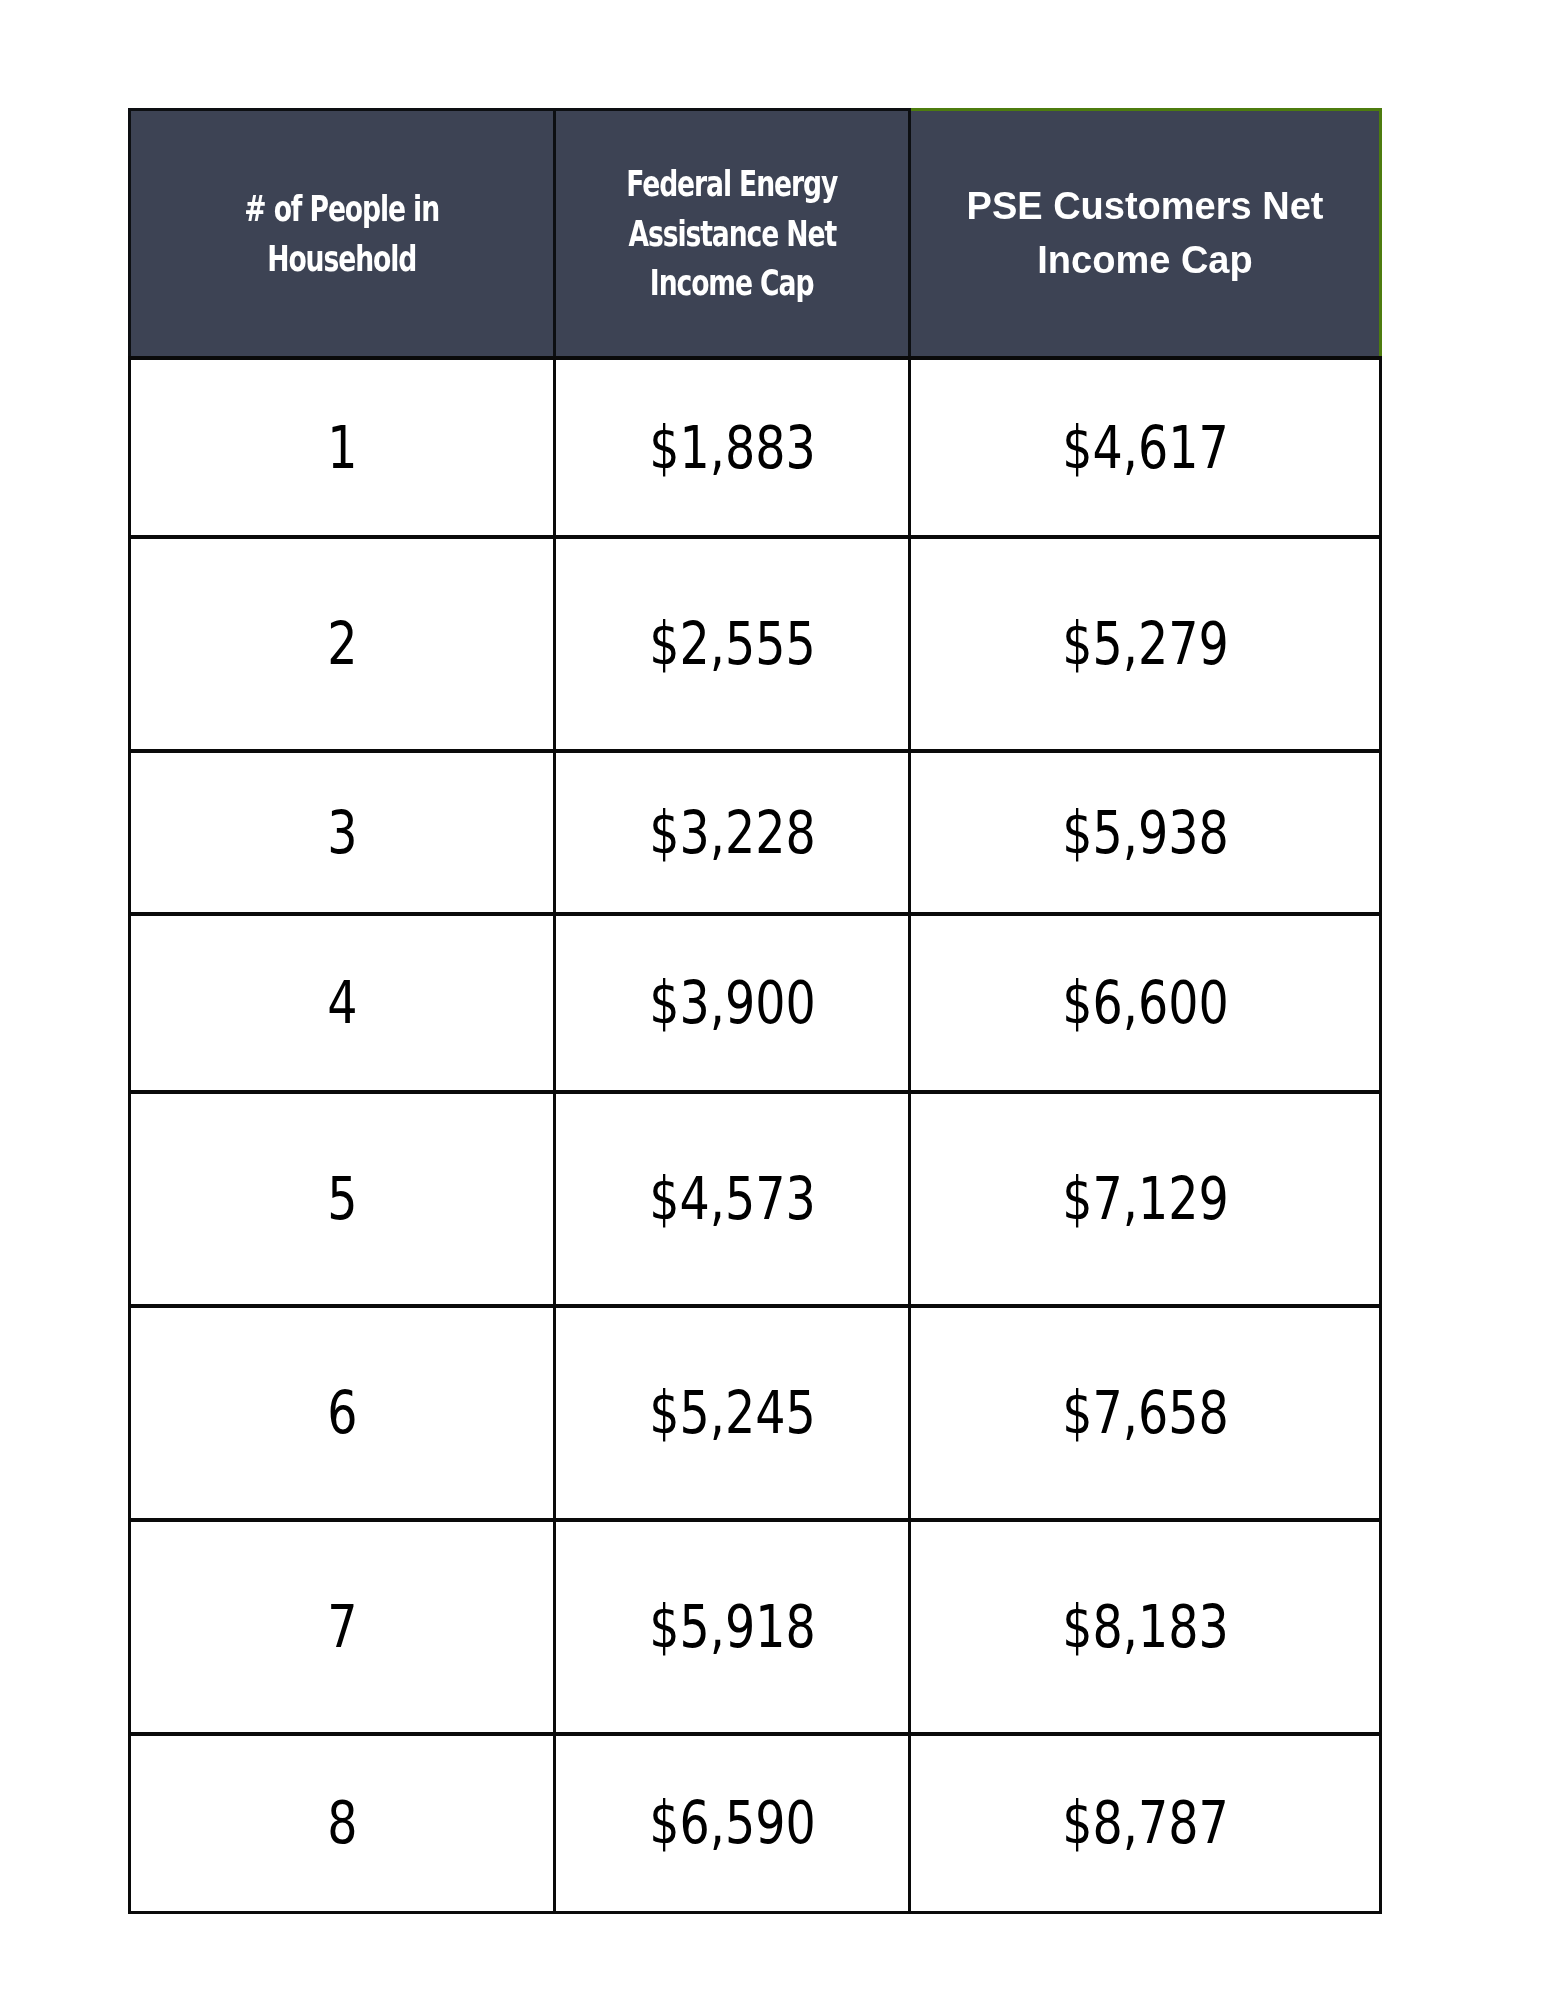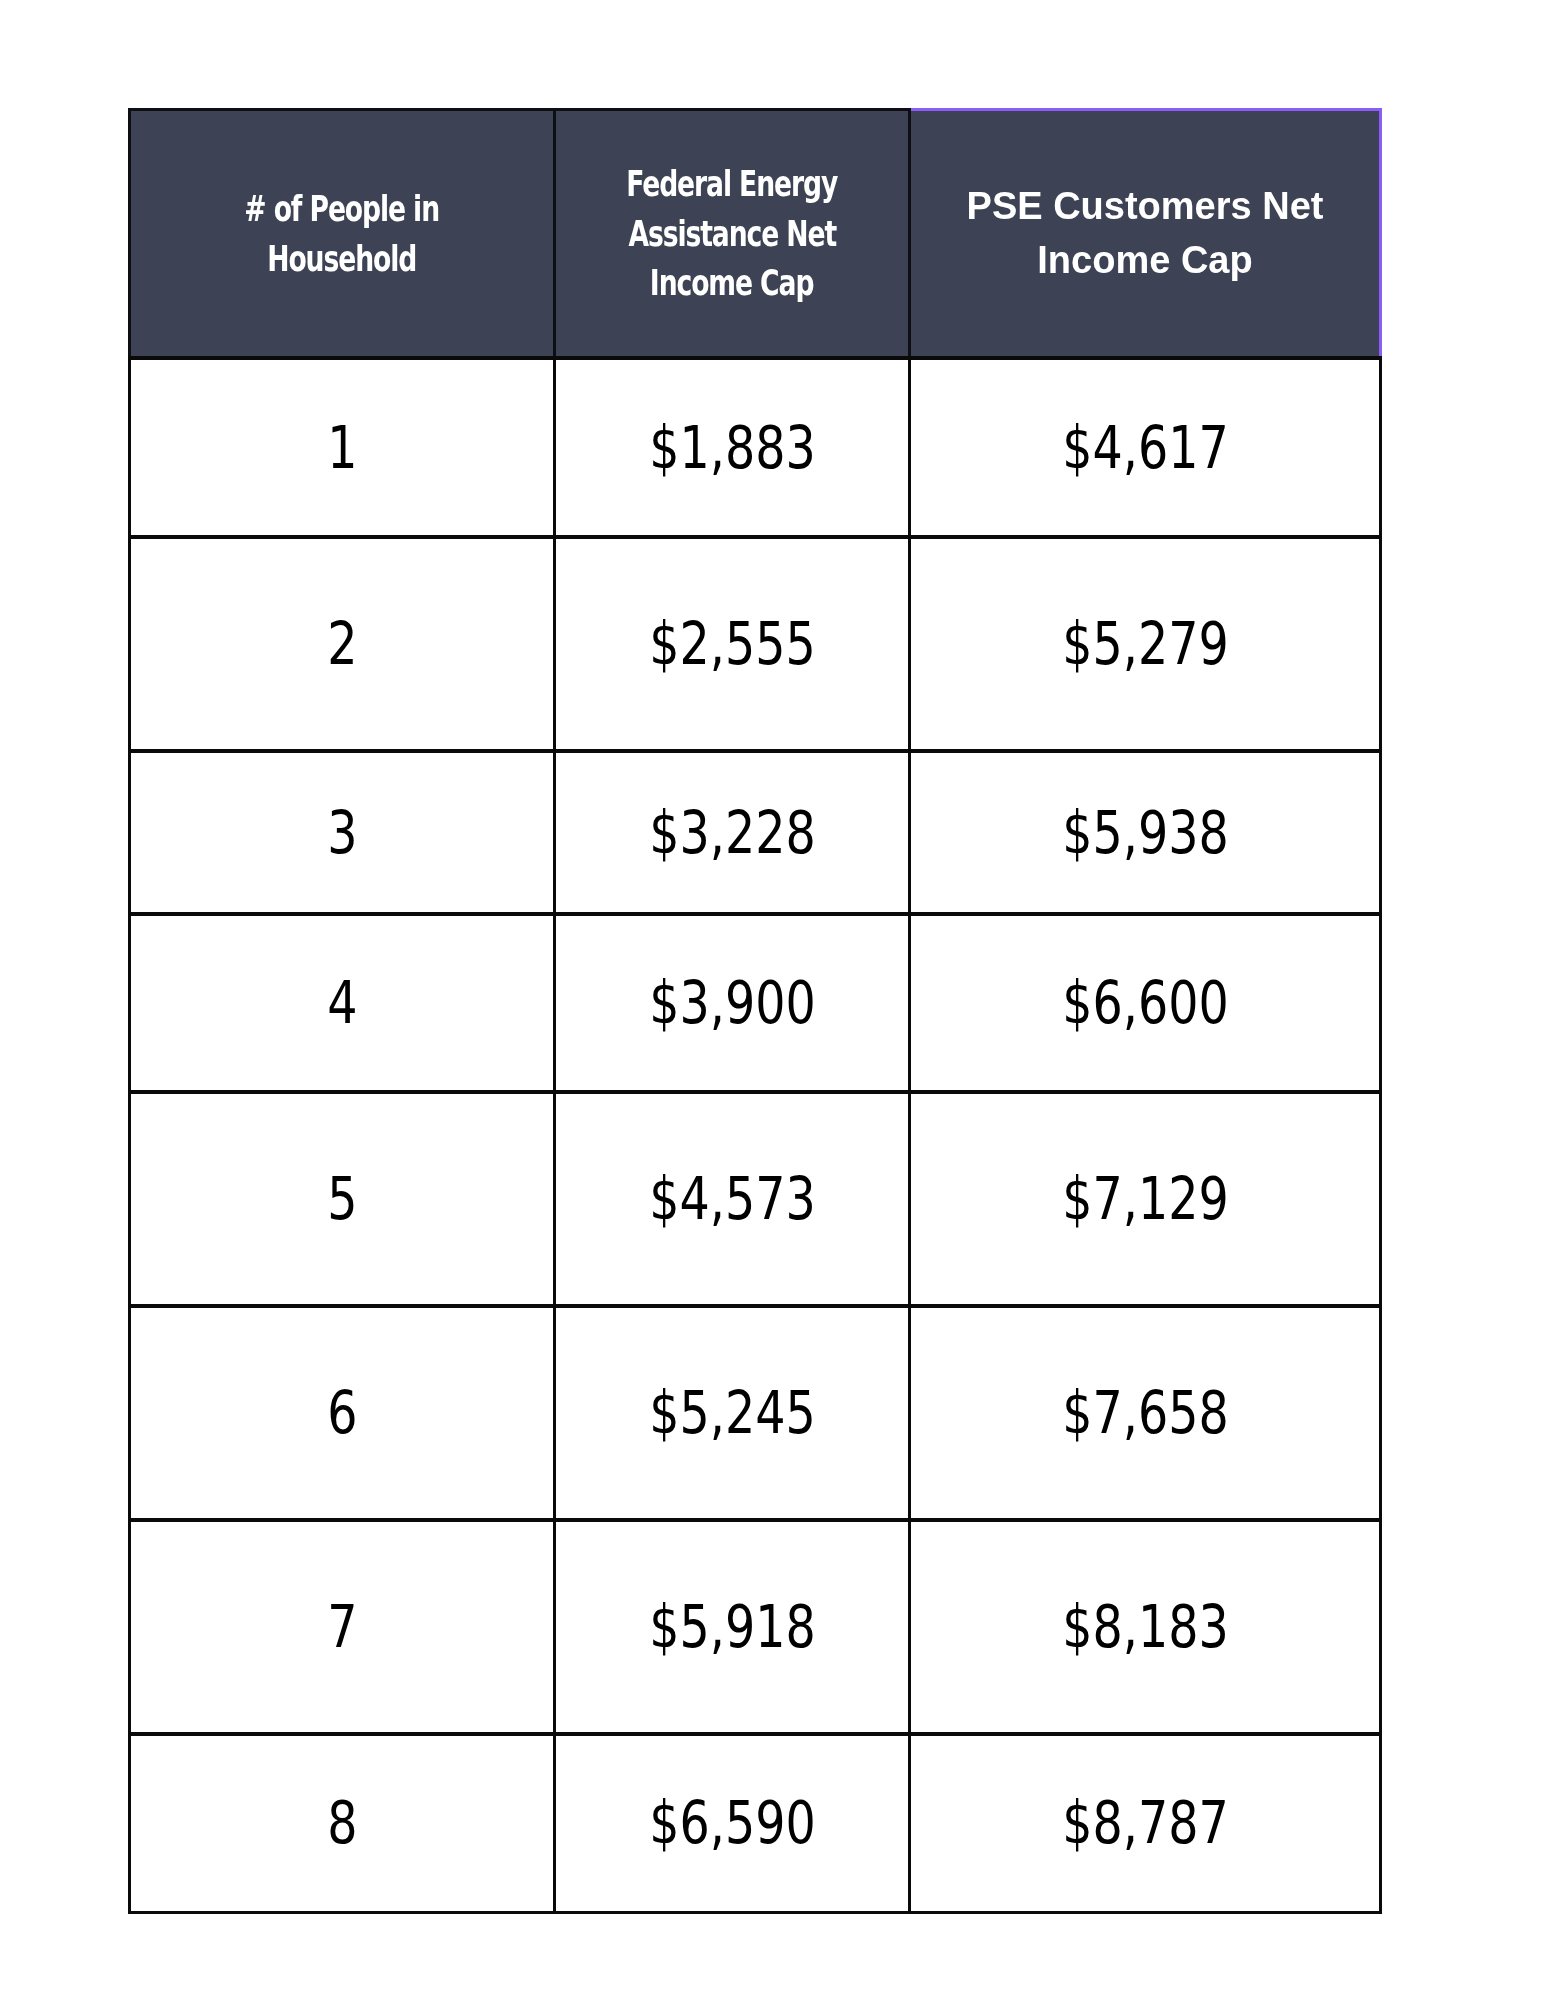--- a/index.html
+++ b/index.html
@@ -45,21 +45,21 @@
       transform-origin: center;
     }
     th.h1 span, th.h2 span {
       display: inline-block;
       transform: scaleX(0.86);
     }
     th.h3 {
       font-family: "Liberation Sans", sans-serif;
       font-size: 38px;
       font-weight: bold;
-      border: 3px solid #8b5cf6;
+      border: 3px solid #4d7c0f;
       line-height: 1.4;
     }
     td {
       border: 3px solid #0a0a0a;
       text-align: center;
       vertical-align: middle;
       font-family: "DejaVu Sans", sans-serif;
       font-size: 58px;
       color: #000000;
       padding: 0;

